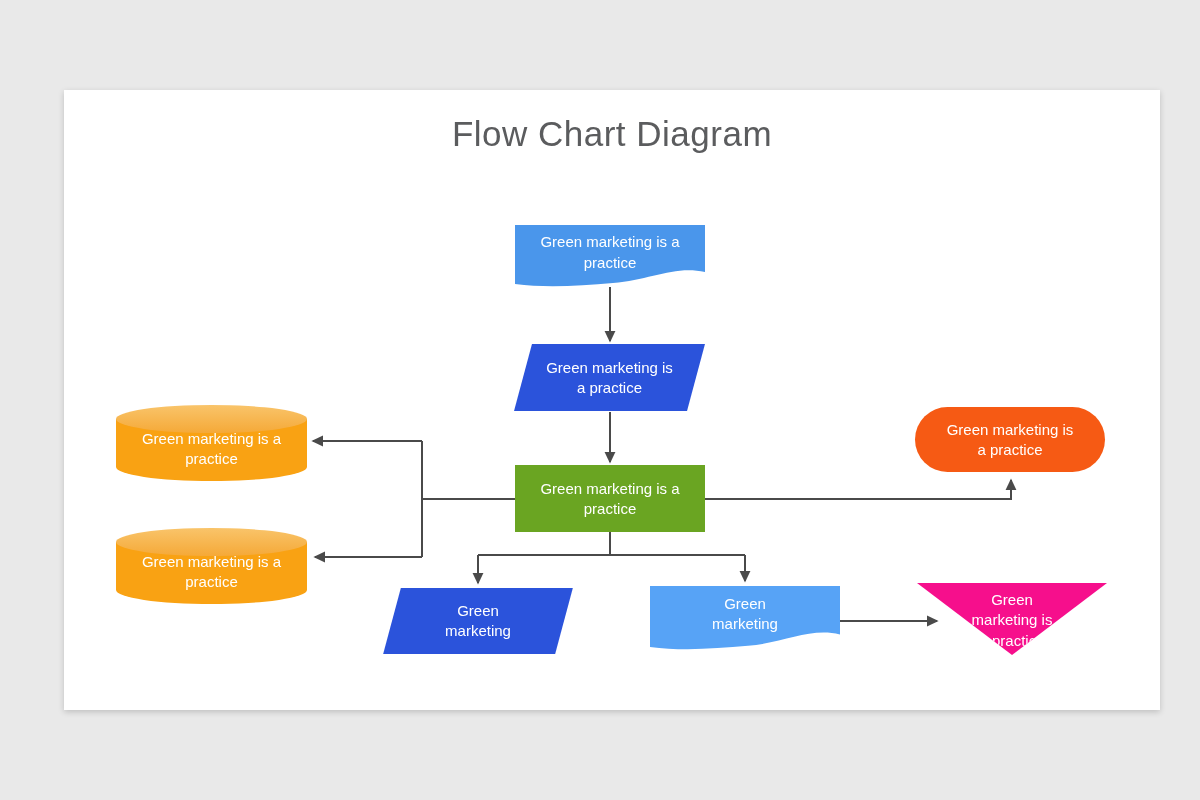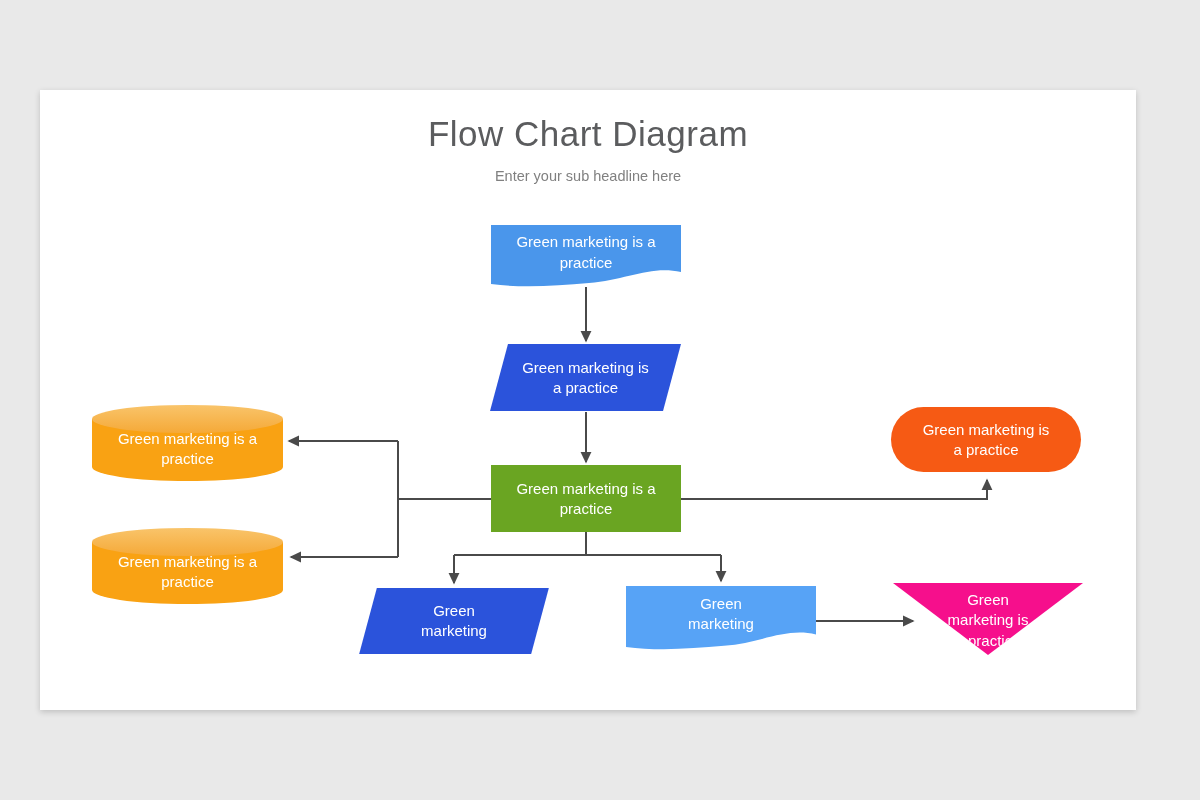--- a/index.html
+++ b/index.html
@@ -4,21 +4,21 @@
 <style>
   * { margin:0; padding:0; box-sizing:border-box; }
   html,body { width:1200px; height:800px; }
   body {
     background:#E9E9E9;
     font-family:"Liberation Sans", sans-serif;
     position:relative;
     overflow:hidden;
   }
   .slide {
-    position:absolute; left:40px; top:90px; width:1096px; height:620px;
+    position:absolute; left:64px; top:90px; width:1096px; height:620px;
     background:#FFFFFF;
     box-shadow:0 2px 6px rgba(0,0,0,.18);
   }
   .title {
     position:absolute; top:24px; left:0; width:100%;
     text-align:center; font-size:35px; font-weight:400; color:#5B5C5E;
     letter-spacing:.5px;
   }
   .subtitle {
     position:absolute; top:78px; left:0; width:100%;
@@ -72,21 +72,20 @@
   .w170 { width:170px; }
   .w130 { width:130px; }
   .w74  { width:74px; }
 </style>
 </head>
 <body>
 
 <div class="slide">
 
   <div class="title">Flow Chart Diagram</div>
-  <div class="subtitle">Enter your sub headline here</div>
 
   <svg class="connector-layer" viewBox="0 0 1096 620" fill="none">
     <defs>
       <marker id="arw" markerWidth="6" markerHeight="5.6" refX="5.2" refY="2.8" orient="auto">
         <path d="M0,0 L6,2.8 L0,5.6 Z" fill="#4A4A4A"></path>
       </marker>
     </defs>
     <g stroke="#4A4A4A" stroke-width="2">
       <path d="M546,197 V251" marker-end="url(#arw)"></path>
       <path d="M546,322 V372" marker-end="url(#arw)"></path>

